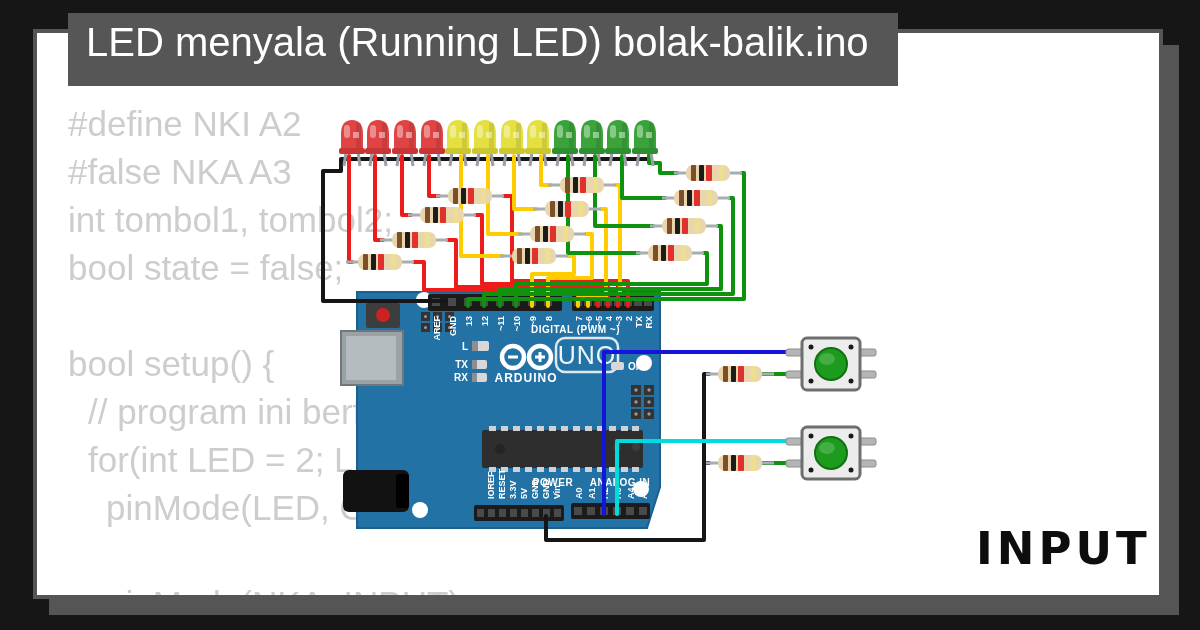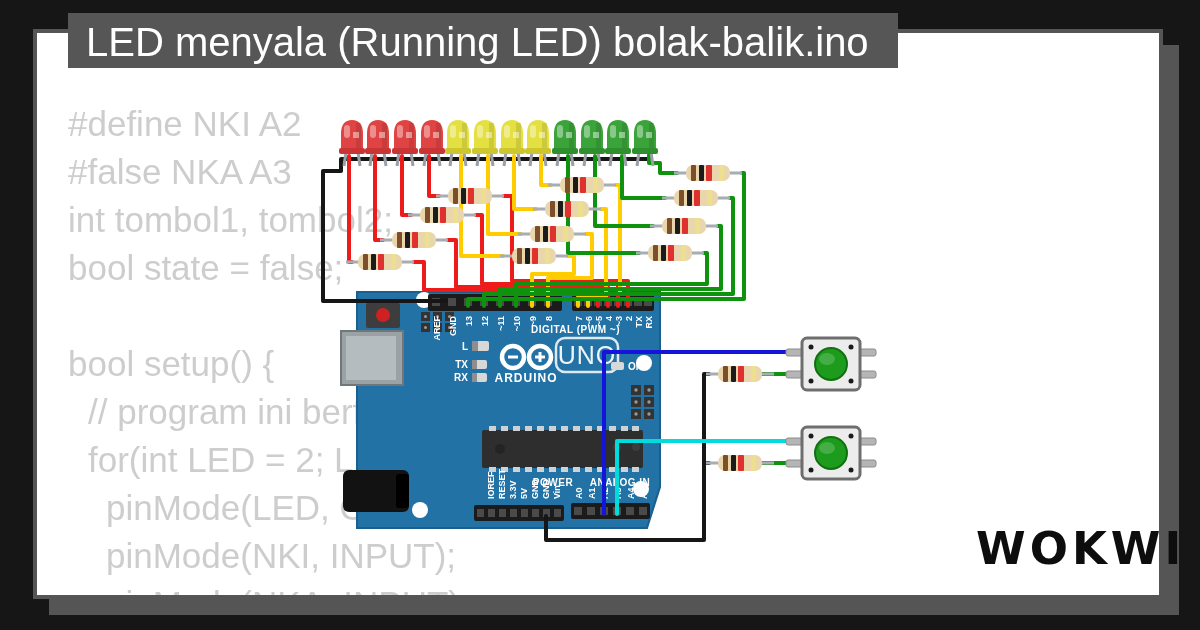--- a/index.html
+++ b/index.html
@@ -6,21 +6,21 @@
   html,body { width:1200px; height:630px; overflow:hidden; }
   body { background:#161616; position:relative; font-family:"Liberation Sans", sans-serif; }
 
   .panel {
     position:absolute; left:33px; top:29px; width:1130px; height:570px;
     background:#ffffff; border:4px solid #555555;
     box-shadow:16px 16px 0 0 #555555;
     overflow:hidden;
   }
   .titlebar {
-    position:absolute; left:68px; top:13px; width:830px; height:55px;
+    position:absolute; left:68px; top:13px; width:830px; height:73px;
     background:#565656; color:#ffffff; z-index:5;
     font-size:40px; line-height:59px; padding-left:18px;
     white-space:nowrap; overflow:hidden;
   }
   .code { position:absolute; left:0; top:0; width:100%; height:100%; }
   .cl {
     position:absolute; color:#cdcdcd; font-size:35px; line-height:42px;
     white-space:pre;
   }
   .i0 { left:31px; } .i1 { left:51px; } .i2 { left:69px; }
@@ -49,21 +49,20 @@
 <div class="panel">
   <div class="code">
     <div class="cl i0" style="top:70px">#define NKI A2</div>
     <div class="cl i0" style="top:118px">#false NKA A3</div>
     <div class="cl i0" style="top:166px">int tombol1, tombol2;</div>
     <div class="cl i0" style="top:214px">bool state = false;</div>
     <div class="cl i0" style="top:310px">bool setup() {</div>
     <div class="cl i1" style="top:358px">// program ini berfu</div>
     <div class="cl i1" style="top:406px">for(int LED = 2; LED &lt;=</div>
     <div class="cl i2" style="top:454px">pinMode(LED, OUTPUT);</div>
-    <div class="cl i2" style="top:502px">pinMode(NKI, INPUT);</div>
     <div class="cl i2" style="top:550px">pinMode(NKA, INPUT);</div>
   </div>
 </div>
 
 <div class="titlebar">
   <span>LED menyala (Running LED) bolak-balik.ino</span>
 </div>
 
 <svg class="circuit" width="1200" height="630" viewBox="0 0 1200 630">
   <defs>
@@ -363,13 +362,13 @@
   </g>
   <g>
     <rect x="786" y="438" width="17" height="7" rx="2" fill="#b5b5b5" stroke="#8c8c8c"></rect>
     <rect x="786" y="460" width="17" height="7" rx="2" fill="#b5b5b5" stroke="#8c8c8c"></rect>
     <rect x="859" y="438" width="17" height="7" rx="2" fill="#b5b5b5" stroke="#8c8c8c"></rect>
     <rect x="859" y="460" width="17" height="7" rx="2" fill="#b5b5b5" stroke="#8c8c8c"></rect>
     <use href="#btn" transform="translate(802,427)"></use>
   </g>
 </svg>
 
-<div class="wokwi">WOKWI</div>
+<div class="wokwi">INPUT</div>
 
 </body></html>

